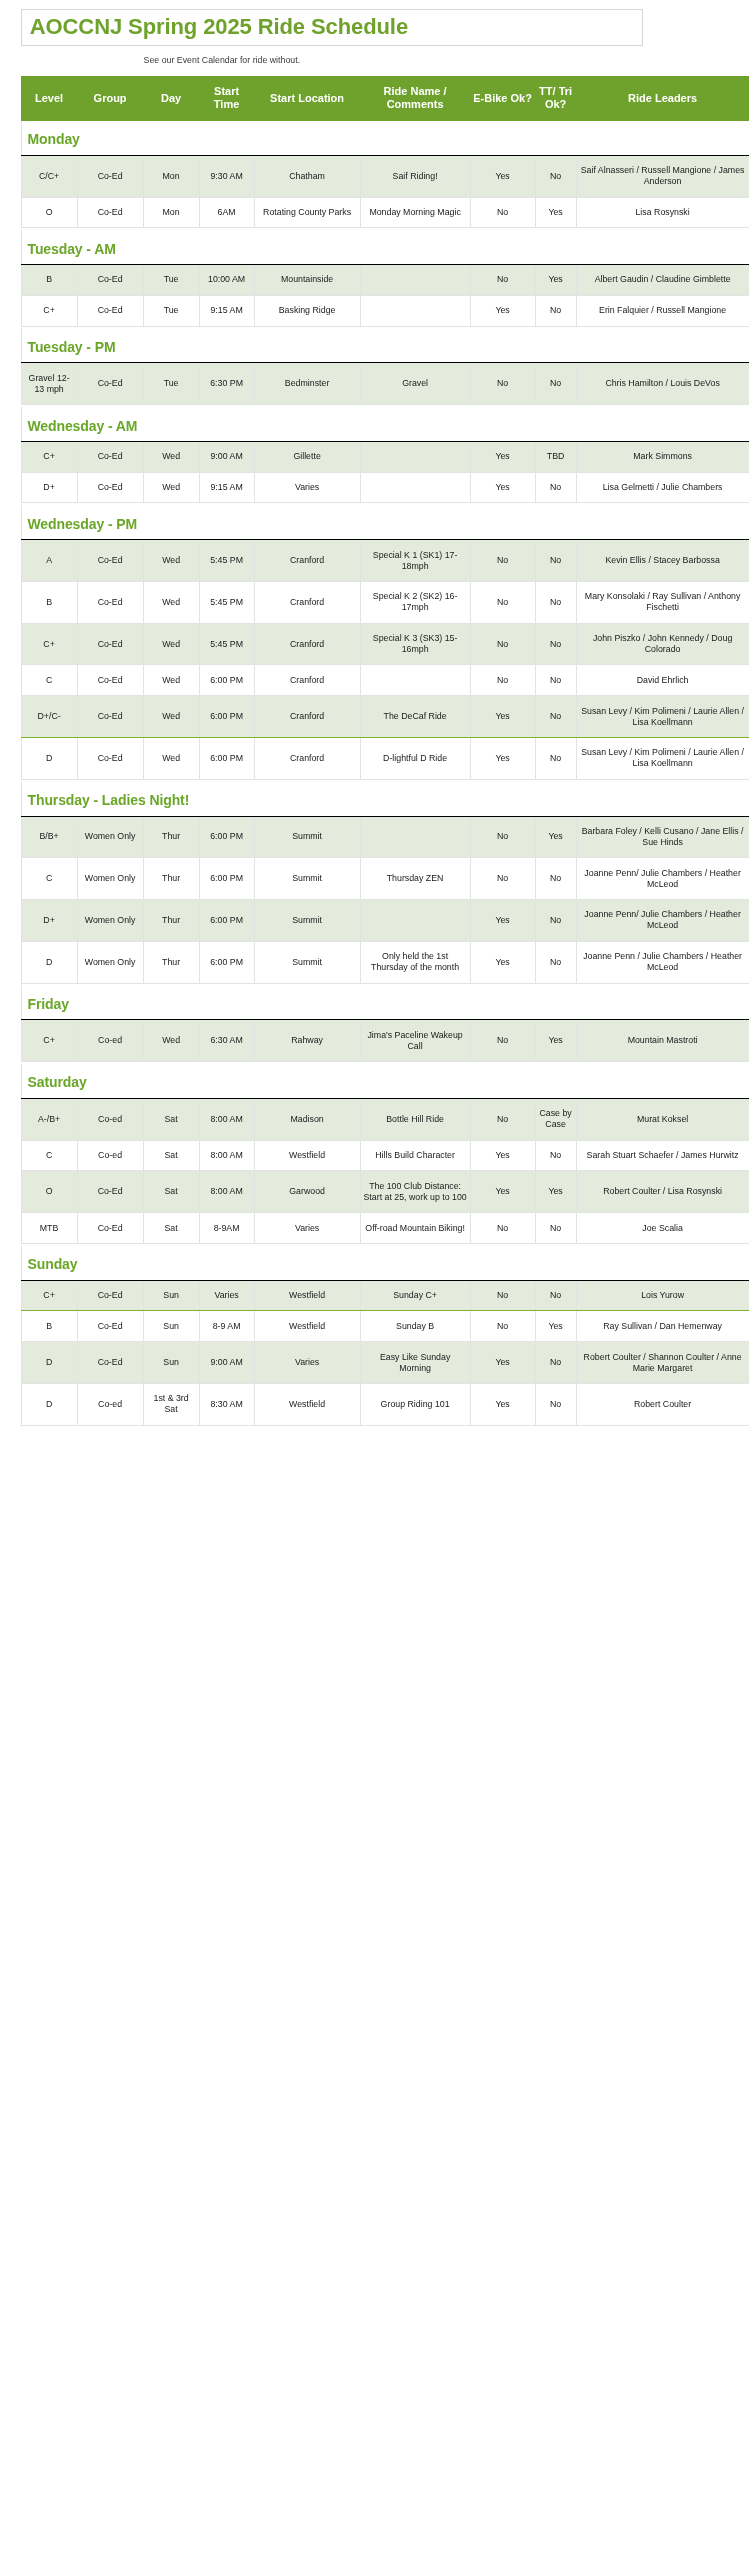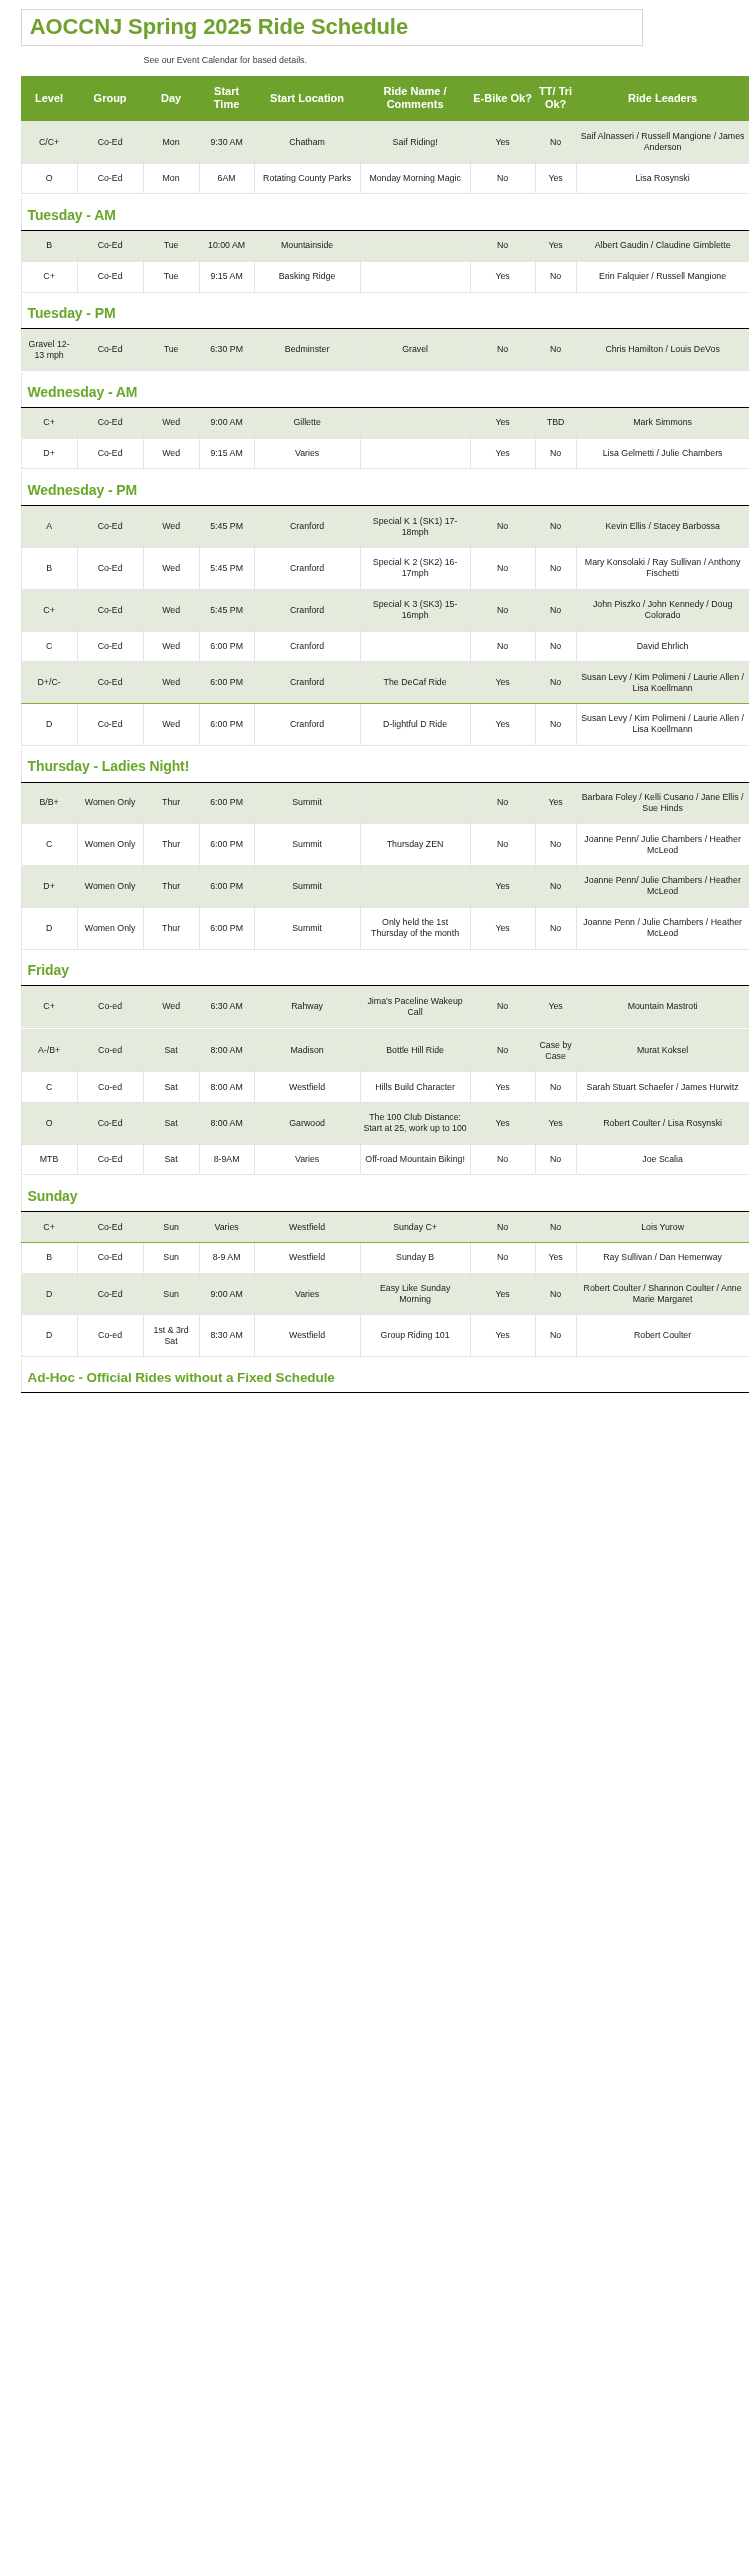--- a/index.html
+++ b/index.html
@@ -113,21 +113,21 @@
 </head>
 <body>
 
 <div class="page">
 
   <div class="title-box">
     <div class="title-text">AOCCNJ Spring 2025 Ride Schedule</div>
   </div>
 
   <div class="subtitle-wrap">
-    <span class="subtitle-text">See our Event Calendar for based details.</span>
+    <span class="subtitle-text">See our Event Calendar for ride without.</span>
   </div>
 
   <table class="schedule">
     <colgroup>
       <col class="c-level">
         <col class="c-group">
         <col class="c-day">
         <col class="c-time">
       <col class="c-loc">
         <col class="c-ride">
@@ -142,20 +142,23 @@
         <th>Day</th>
         <th>Start Time</th>
         <th>Start Location</th>
         <th>Ride Name / Comments</th>
         <th>E-Bike Ok?</th>
         <th>TT/ Tri Ok?</th>
         <th>Ride Leaders</th>
       </tr>
     </thead>
     <tbody id="schedule-body">
+        <tr class="day-head">
+          <td colspan="9"><span class="day-label">Monday</span></td>
+        </tr>
         <tr class="band-shade">
           <td>C/C+</td>
           <td>Co-Ed</td>
           <td>Mon</td>
           <td>9:30 AM</td>
           <td>Chatham</td>
           <td>Saif Riding!</td>
           <td>Yes</td>
           <td>No</td>
           <td>Saif Alnasseri / Russell Mangione / James Anderson</td>
@@ -378,20 +381,23 @@
           <td>Wed</td>
           <td>6:30 AM</td>
           <td>Rahway</td>
           <td>Jima's Paceline Wakeup Call</td>
           <td>No</td>
           <td>Yes</td>
           <td>Mountain Mastroti</td>
         </tr>
         <tr class="gap">
           <td colspan="9"></td>
+        </tr>
+        <tr class="day-head">
+          <td colspan="9"><span class="day-label">Saturday</span></td>
         </tr>
         <tr class="band-shade">
           <td>A-/B+</td>
           <td>Co-ed</td>
           <td>Sat</td>
           <td>8:00 AM</td>
           <td>Madison</td>
           <td>Bottle Hill Ride</td>
           <td>No</td>
           <td>Case by Case</td>
@@ -476,23 +482,20 @@
           <td>8:30 AM</td>
           <td>Westfield</td>
           <td>Group Riding 101</td>
           <td>Yes</td>
           <td>No</td>
           <td>Robert Coulter</td>
         </tr>
         <tr class="gap">
           <td colspan="9"></td>
         </tr>
-        <tr class="day-head adhoc">
-          <td colspan="9"><span class="day-label">Ad-Hoc - Official Rides without a Fixed Schedule</span></td>
-        </tr>
         <tr class="gap">
           <td colspan="9"></td>
         </tr>
       </tbody>
   </table>
 
 </div>
 
 
 </body></html>

